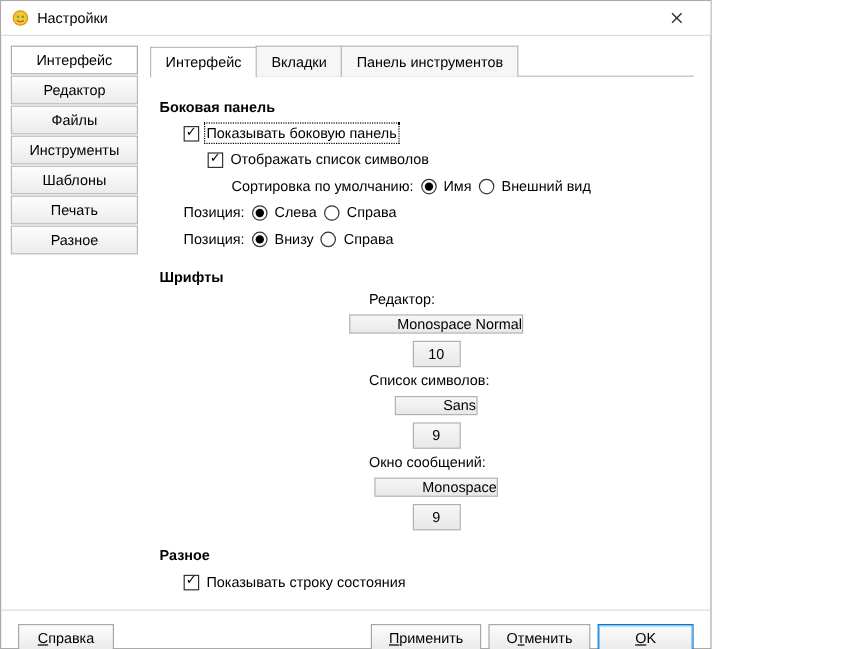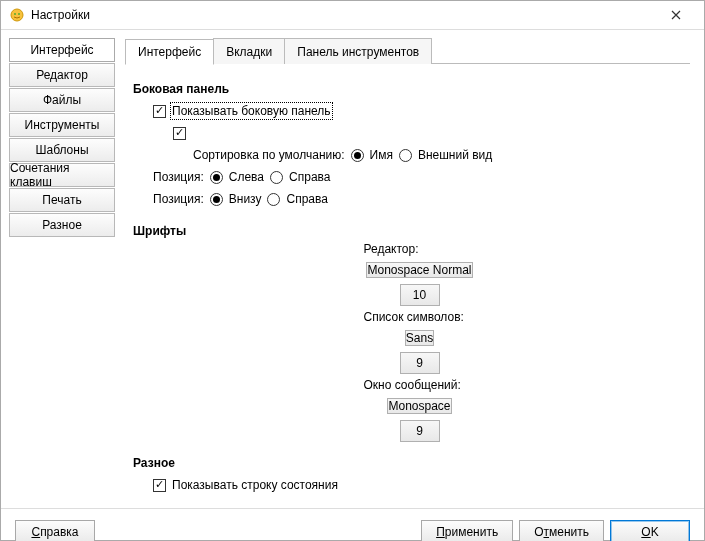--- a/index.html
+++ b/index.html
@@ -6,21 +6,21 @@
   html, body {
     margin: 0; padding: 0;
     width: 705px; height: 541px;
     font-family: "Segoe UI", Tahoma, sans-serif;
     font-size: 12px;
     background: #fff;
     color: #000;
     overflow: hidden;
   }
   .window {
-    width: 705px; height: 541px;
+    width: 593px; height: 541px;
     border: 1px solid #aaa;
     display: flex; flex-direction: column;
     background: #fff;
   }
   .titlebar {
     height: 30px;
     display: flex; align-items: center;
     padding: 0 8px;
     border-bottom: 1px solid #ddd;
     background: #fff;
@@ -144,20 +144,21 @@
     flex-direction: column;
   }
   .font-label { width: 112px; }
   .font-btn {
     flex: 1;
     height: 22px;
     border: 1px solid #b0b0b0;
     background: linear-gradient(#f7f7f7,#e8e8e8);
     display: flex; align-items: center; justify-content: center;
     cursor: pointer;
+    padding-left: 39px;
   }
   .font-size {
     width: 40px; height: 22px;
     border: 1px solid #b0b0b0;
     background: linear-gradient(#f7f7f7,#e8e8e8);
     display: flex; align-items: center; justify-content: center;
     cursor: pointer;
   }
   .footer {
     height: 46px;
@@ -215,23 +216,20 @@
       <div class="sidebar-item">
           <span>Файлы</span>
         </div>
       <div class="sidebar-item">
           <span>Инструменты</span>
         </div>
       <div class="sidebar-item">
           <span>Шаблоны</span>
         </div>
       <div class="sidebar-item">
-          <span>Сочетания клавиш</span>
-        </div>
-      <div class="sidebar-item">
           <span>Печать</span>
         </div>
       <div class="sidebar-item">
           <span>Разное</span>
         </div>
     </div>
 
     <div class="main">
       <div class="tabs">
         <div class="tab active">
@@ -247,20 +245,21 @@
 
       <div class="content">
 
         <div class="section-title">Боковая панель</div>
         <div class="row indent1">
           <span class="checkbox checked"></span>
           <span class="checklabel focus-ring">Показывать боковую панель</span>
         </div>
         <div class="row indent2">
           <span class="checkbox checked"></span>
+          <span class="checklabel">Отображать список символов</span>
         </div>
         <div class="row" style="margin-left:60px">
           <span>Сортировка по умолчанию:</span>
           <span class="radio checked"></span>
           <span class="radiolabel">Имя</span>
           <span class="radio"></span>
           <span class="radiolabel">Внешний вид</span>
         </div>
         <div class="row indent1">
           <span>Позиция:</span>

